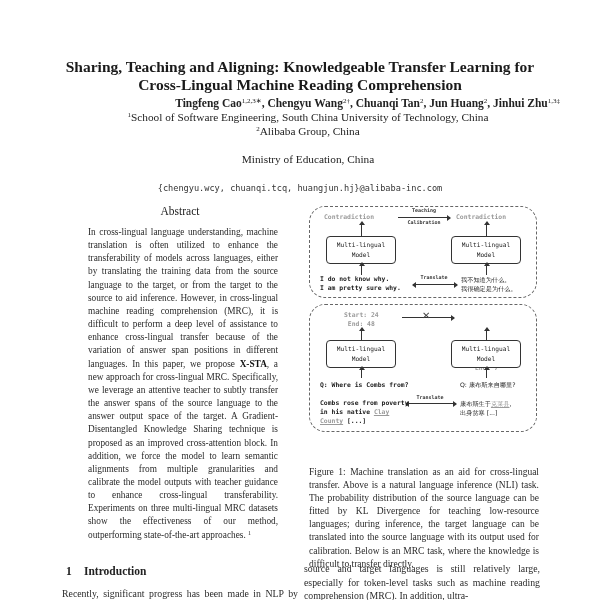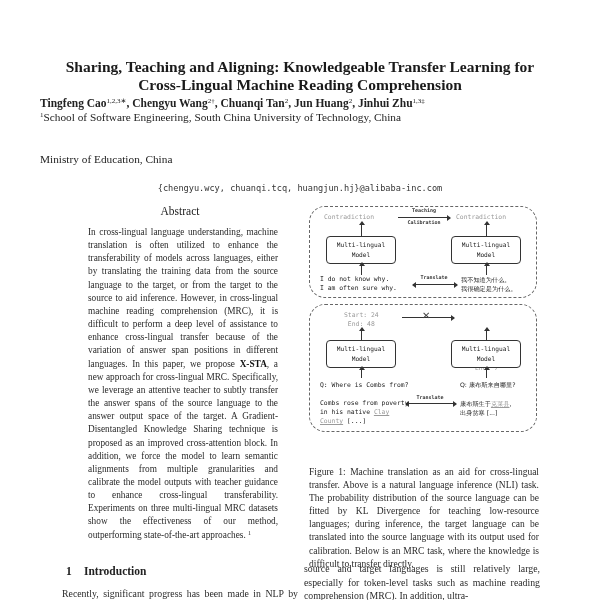--- a/index.html
+++ b/index.html
@@ -1,40 +1,40 @@
 <!DOCTYPE html>
 <html><head>
 <meta charset="utf-8">
 <style>
   html, body { margin: 0; padding: 0; background: #ffffff; }
   body { width: 600px; height: 600px; overflow: hidden; position: relative; font-family: "Liberation Serif", serif; color: #222; }
   .page { position: absolute; left: 0; top: 0; width: 600px; height: 600px; }
 
   .title { position: absolute; left: 40px; width: 520px; top: 58px; text-align: center; font-weight: bold; font-size: 15.5px; line-height: 18px; color: #1a1a1a; }
-  .authors { position: absolute; left: 40px; width: 520px; top: 96px; text-align: left; font-weight: bold; font-size: 11.5px; line-height: 14px; }
+  .authors { position: absolute; left: 40px; width: 520px; top: 96px; text-align: right; font-weight: bold; font-size: 11.5px; line-height: 14px; }
   .authors sup { font-size: 7px; font-weight: normal; vertical-align: 4px; line-height: 0; }
-  .affil { position: absolute; left: 40px; width: 520px; font-size: 11.3px; line-height: 14px; }
+  .affil { position: absolute; left: 48px; width: 520px; text-align: center; font-size: 11.3px; line-height: 14px; }
   .affil sup { font-size: 7px; vertical-align: 4px; line-height: 0; }
   .email { position: absolute; left: 40px; width: 520px; text-align: center; font-family: "DejaVu Sans Mono", monospace; font-size: 8.6px; line-height: 14px; color: #333; }
 
   .abstract-title { position: absolute; left: 60px; width: 240px; top: 205px; text-align: center; font-weight: normal; font-size: 11.5px; }
   .abstract-body { position: absolute; left: 88px; width: 190px; top: 226px; font-size: 9.3px; line-height: 13.15px; text-align: justify; color: #2a2a2a; }
   .abstract-body b { color: #111; }
   .abstract-body sup { font-size: 6px; vertical-align: 3px; line-height: 0; }
 
   .section-head { position: absolute; left: 66px; top: 565px; font-weight: bold; font-size: 11.5px; }
   .section-head .num { display: inline-block; width: 18px; }
   .col-text { position: absolute; font-size: 9.8px; line-height: 13.6px; text-align: justify; color: #2a2a2a; }
 
   
   .fig { position: absolute; left: 309px; top: 206px; width: 228px; }
   .panel { position: absolute; left: 0; width: 228px; border: 1.2px dashed #666; border-radius: 16px; box-sizing: border-box; }
   .panel-top { top: 0; height: 92px; }
   .panel-bottom { top: 98px; height: 128px; }
-  .mono { font-family: "DejaVu Sans Mono", monospace; }
+  .mono { font-family: "DejaVu Sans Mono", monospace; font-weight: bold; }
   .gray { color: #9a9a9a; }
   .lbl { position: absolute; font-size: 6.4px; white-space: nowrap; }
   .box { position: absolute; width: 70px; height: 28px; border: 1.2px solid #333; border-radius: 4px; box-sizing: border-box; font-family: "DejaVu Sans Mono", monospace; font-size: 6.2px; text-align: center; line-height: 10px; padding-top: 3px; color: #222; background: #fff; }
   .vline { position: absolute; width: 0; border-left: 1px solid #333; }
   .vline::after { content: ""; position: absolute; left: -3.5px; top: -3px; border-left: 3px solid transparent; border-right: 3px solid transparent; border-bottom: 4px solid #333; }
   .hline { position: absolute; height: 0; border-top: 1px solid #333; }
   .hline.right::after { content: ""; position: absolute; right: -1px; top: -3.5px; border-top: 3px solid transparent; border-bottom: 3px solid transparent; border-left: 4px solid #333; }
   .hline.left::before { content: ""; position: absolute; left: -1px; top: -3.5px; border-top: 3px solid transparent; border-bottom: 3px solid transparent; border-right: 4px solid #333; }
   .tiny { position: absolute; font-family: "DejaVu Sans Mono", monospace; font-size: 5px; color: #333; white-space: nowrap; text-align: center; }
   .ul { text-decoration: underline; color: #9a9a9a; }
@@ -49,20 +49,21 @@
   <div class="title">
     <div>Sharing, Teaching and Aligning: Knowledgeable Transfer Learning for</div>
     <div>Cross-Lingual Machine Reading Comprehension</div>
   </div>
 
   <div class="authors">
     <span><span>Tingfeng Cao</span><sup>1,2,3∗</sup><span>, </span></span><span><span>Chengyu Wang</span><sup>2†</sup><span>, </span></span><span><span>Chuanqi Tan</span><sup>2</sup><span>, </span></span><span><span>Jun Huang</span><sup>2</sup><span>, </span></span><span><span>Jinhui Zhu</span><sup>1,3‡</sup></span>
   </div>
 
   <div class="affil" style="top:110px"><sup>1</sup><span>School of Software Engineering, South China University of Technology, China</span></div>
+  <div class="affil" style="top:124px"><sup>2</sup><span>Alibaba Group, China</span></div>
   <div class="affil" style="top:152px"><span>Ministry of Education, China</span></div>
   <div class="email" style="top:181px">{chengyu.wcy, chuanqi.tcq, huangjun.hj}@alibaba-inc.com</div>
 
   <div class="abstract-title">Abstract</div>
   <div class="abstract-body"><span>In cross-lingual language understanding, machine translation is often utilized to enhance the transferability of models across languages, either by translating the training data from the source language to the target, or from the target to the source to aid inference. However, in cross-lingual machine reading comprehension (MRC), it is difficult to perform a deep level of assistance to enhance cross-lingual transfer because of the variation of answer span positions in different languages. In this paper, we propose </span><b>X-STA</b><span>, a new approach for cross-lingual MRC. Specifically, we leverage an attentive teacher to subtly transfer the answer spans of the source language to the answer output space of the target. A Gradient-Disentangled Knowledge Sharing technique is proposed as an improved cross-attention block. In addition, we force the model to learn semantic alignments from multiple granularities and calibrate the model outputs with teacher guidance to enhance cross-lingual transferability. Experiments on three multi-lingual MRC datasets show the effectiveness of our method, outperforming state-of-the-art approaches.</span> <sup>1</sup></div>
 
   <div class="section-head"><span class="num">1</span><span>Introduction</span></div>
 
   <div class="fig">
     <div class="panel panel-top">
@@ -82,21 +83,21 @@
       <div class="box" style="left:141px; top:29px;">
           <div>Multi-lingual</div>
           <div>Model</div>
         </div>
 
       <div class="vline" style="left:51px; top:58px; height:10px;"></div>
       <div class="vline" style="left:176px; top:58px; height:10px;"></div>
 
       <div class="lbl mono" style="left:10px; top:68px; line-height:9px;">
           <div>I do not know why.</div>
-          <div>I am often sure why.</div>
+          <div>I am pretty sure why.</div>
         </div>
       <div class="tiny" style="left:104px; top:67px; width:40px; font-weight:bold;">Translate</div>
       <div class="hline right left" style="left:103px; top:77px; width:44px;"></div>
       <div class="lbl" style="left:151px; top:68px; line-height:9px; font-family:'DejaVu Sans', sans-serif; font-size:6.2px;">
           <div>我不知道为什么。</div>
           <div>我很确定是为什么。</div>
         </div>
     </div>
 
     <div class="panel panel-bottom">

